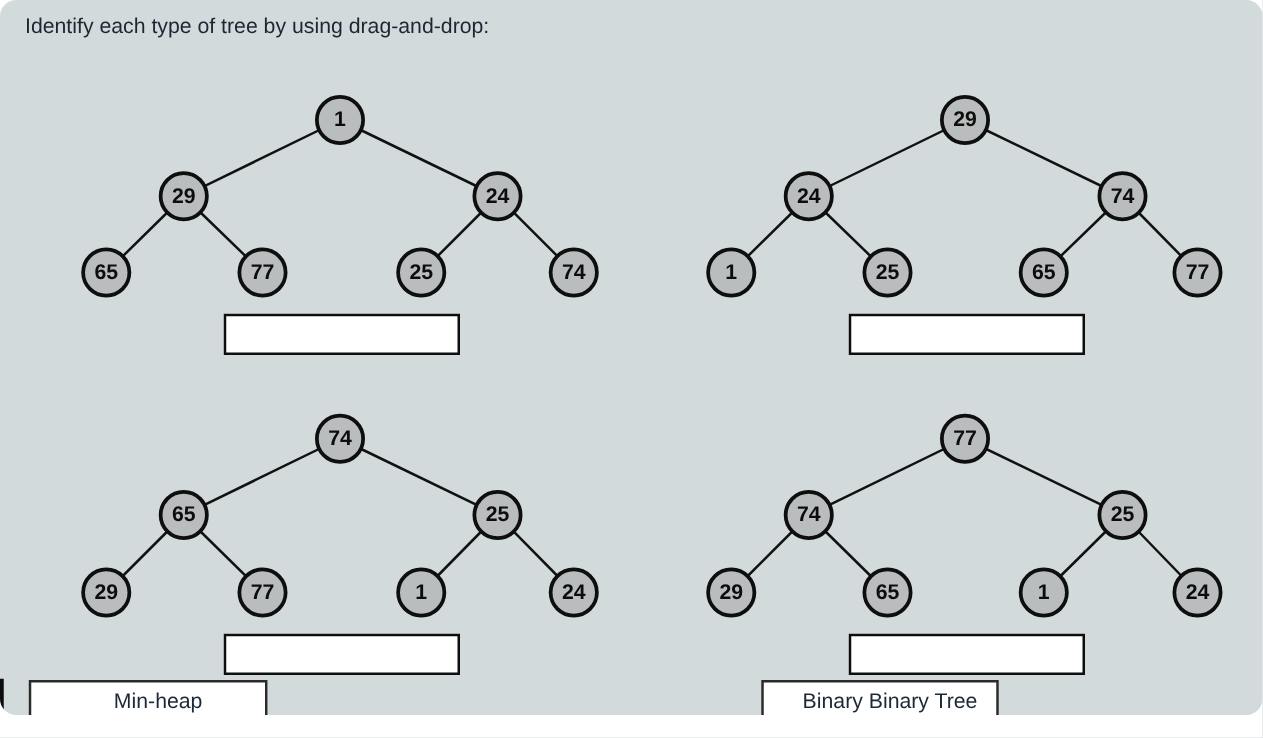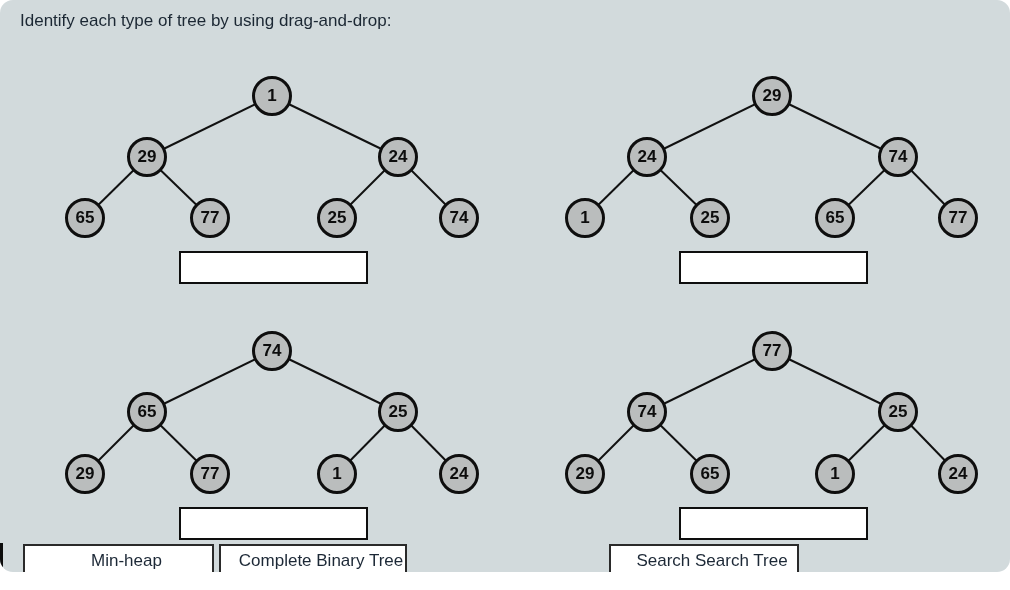--- a/index.html
+++ b/index.html
@@ -147,18 +147,17 @@
   <div class="node" style="left:690px;top:454px">65</div>
   <div class="node" style="left:815px;top:454px">1</div>
   <div class="node" style="left:938px;top:454px">24</div>
 
   <div class="dropzone" style="left:179px;top:251px"></div>
   <div class="dropzone" style="left:679px;top:251px"></div>
   <div class="dropzone" style="left:179px;top:507px"></div>
   <div class="dropzone" style="left:679px;top:507px"></div>
 
   <div class="drag-label" style="left:23px;width:191px">Min-heap</div>
-  <div class="drag-label" style="left:219px;width:188px">Complete Binary Tree</div>
-  <div class="drag-label" style="left:609px;width:190px">Search Search Tree</div>
+  <div class="drag-label" style="left:609px;width:190px">Binary Binary Tree</div>
 
   <div class="clipped-edge"></div>
 
 </div>
 
 </body></html>

